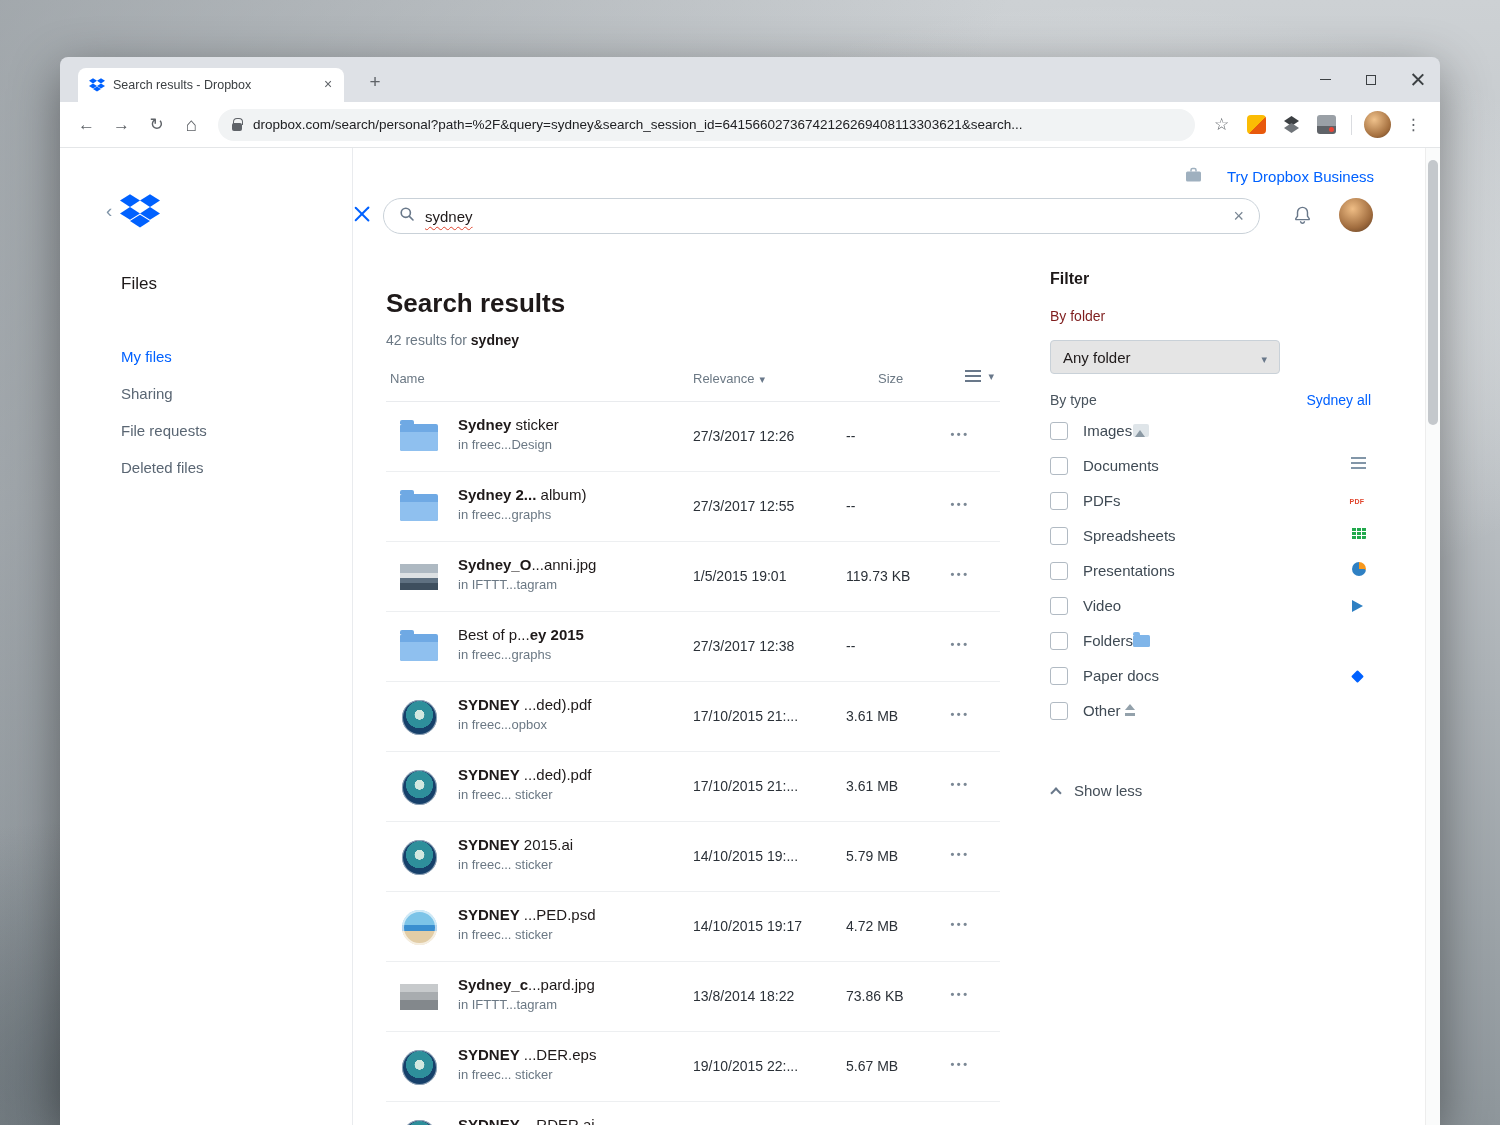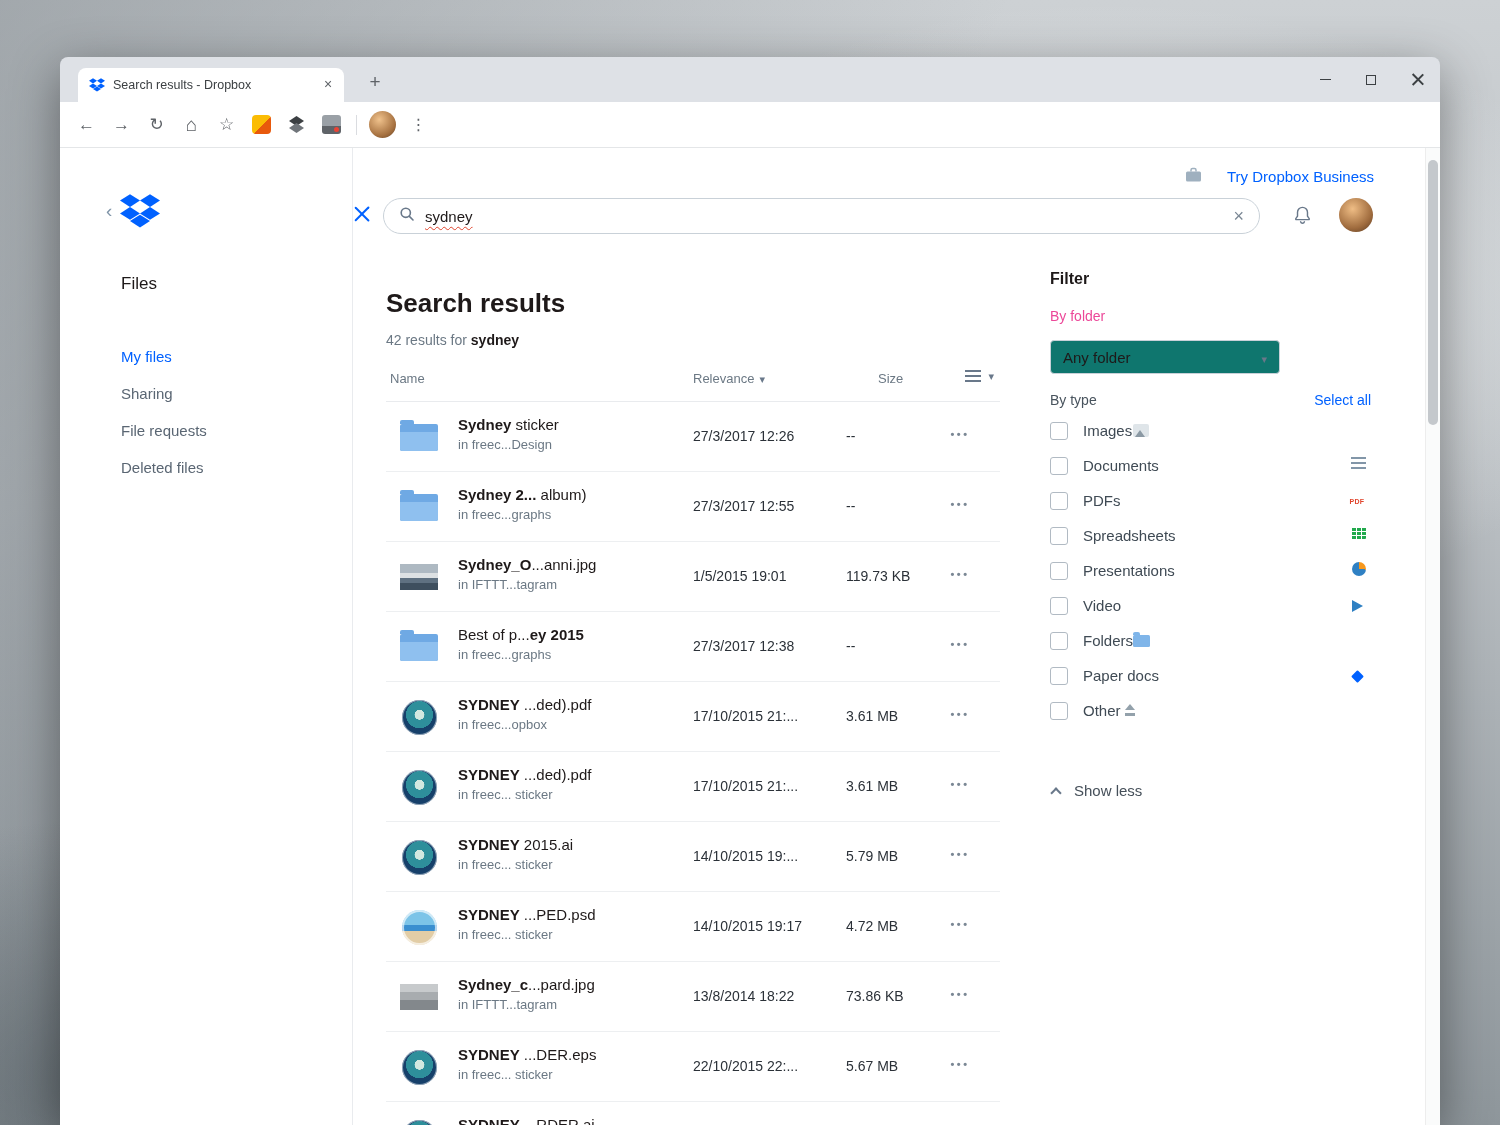--- a/index.html
+++ b/index.html
@@ -119,22 +119,22 @@
   .row-name b { font-weight:700; }
   .row-path { display:block; margin-top:4px; font-size:13px; color:#6b7884; white-space:nowrap; overflow:hidden; }
   .row-date { position:absolute; left:307px; top:26px; font-size:14px; color:#2b3138; }
   .row-size { position:absolute; left:460px; top:26px; font-size:14px; color:#2b3138; }
   .row-kebab { position:absolute; left:560px; top:26px; width:28px; text-align:center; color:#7a8794; font-size:11px; letter-spacing:2.5px; font-weight:700; }
   .row-kebab::before { content:"•••"; }
 
   
   .filter { position:absolute; left:990px; top:122px; width:330px; }
   .f-title { position:absolute; top:0; left:0; font-size:16px; font-weight:600; color:#1e1919; }
-  .f-byfolder { position:absolute; top:38px; left:0; font-size:14px; color:#ec4899; }
-  .f-dd { position:absolute; top:70px; left:0; width:230px; height:34px; border:1px solid #c9d1d8; border-radius:4px; display:flex; align-items:center; justify-content:space-between; padding:0 12px; font-size:15px; color:#1e1919; background:#0f766e; }
+  .f-byfolder { position:absolute; top:38px; left:0; font-size:14px; color:#7f1d1d; }
+  .f-dd { position:absolute; top:70px; left:0; width:230px; height:34px; border:1px solid #c9d1d8; border-radius:4px; display:flex; align-items:center; justify-content:space-between; padding:0 12px; font-size:15px; color:#1e1919; background:#e5e5e5; }
   .f-bytype { position:absolute; top:122px; left:0; width:321px; display:flex; justify-content:space-between; align-items:center; font-size:14px; color:#48535d; }
   .select-all { color:#0061ff; font-size:14px; text-decoration:none; }
   .f-types { position:absolute; top:152px; left:0; width:316px; }
   .type-row { position:relative; height:35px; display:flex; align-items:flex-start; }
   .cb { width:18px; height:18px; border:1.5px solid #b1bac3; border-radius:3px; background:#fff; flex:0 0 auto; }
   .type-label { margin-left:15px; font-size:15px; color:#3f4a54; }
   .type-icon { position:absolute; right:0; width:18px; height:18px; display:flex; align-items:center; justify-content:center; }
   .f-showless { position:absolute; top:512px; left:2px; display:flex; align-items:center; gap:14px; font-size:15px; color:#454f59; }
   .chev-up { width:8px; height:8px; border-left:2px solid #69788a; border-top:2px solid #69788a; transform:rotate(45deg); margin-top:4px; }
 
@@ -192,20 +192,24 @@
             <span class="glyph-close"></span>
           </div>
       </div>
     </div>
 
     <div class="toolbar">
       <div class="nav-btn g-back"></div>
       <div class="nav-btn g-fwd"></div>
       <div class="nav-btn g-reload"></div>
       <div class="nav-btn g-home"></div>
+      <div class="omnibox">
+        <span class="lock"></span>
+        <span class="url">dropbox.com/search/personal?path=%2F&amp;query=sydney&amp;search_session_id=64156602736742126269408113303621&amp;search...</span>
+      </div>
       <div class="nav-btn g-star"></div>
       <span class="ext ext1"></span>
       <span class="ext ext2"></span>
       <span class="ext ext3"></span>
       <span class="tb-sep"></span>
       <span class="tb-avatar"></span>
       <div class="nav-btn g-kebab"></div>
     </div>
 
     <div class="page">
@@ -414,21 +418,21 @@
             </div>
 
             <div class="row">
               <span class="thumb" data-thumb="badge">
                 <i></i>
               </span>
               <span class="row-text">
                 <span class="row-name"><span></span><b>SYDNEY</b><span> ...DER.eps</span></span>
                 <span class="row-path">in freec... sticker</span>
               </span>
-              <span class="row-date">22/10/2015 22:...</span>
+              <span class="row-date">19/10/2015 22:...</span>
               <span class="row-size">5.67 MB</span>
               <span class="row-kebab"></span>
             </div>
 
             <div class="row">
               <span class="thumb" data-thumb="badge">
                 <i></i>
               </span>
               <span class="row-text">
                 <span class="row-name"><span></span><b>SYDNEY</b><span> ...RDER.ai</span></span>
@@ -442,21 +446,21 @@
 
       <div class="filter">
         <div class="f-title">Filter</div>
         <div class="f-byfolder">By folder</div>
         <div class="f-dd">
           <span>Any folder</span>
           <span class="caret"></span>
         </div>
         <div class="f-bytype">
           <span>By type</span>
-          <a class="select-all">Select all</a>
+          <a class="select-all">Sydney all</a>
         </div>
         <div class="f-types">
 
             <div class="type-row">
               <span class="cb"></span>
               <span class="type-label">Images</span>
               <span class="type-icon" data-icon="images-icon"></span>
             </div>
 
             <div class="type-row">

